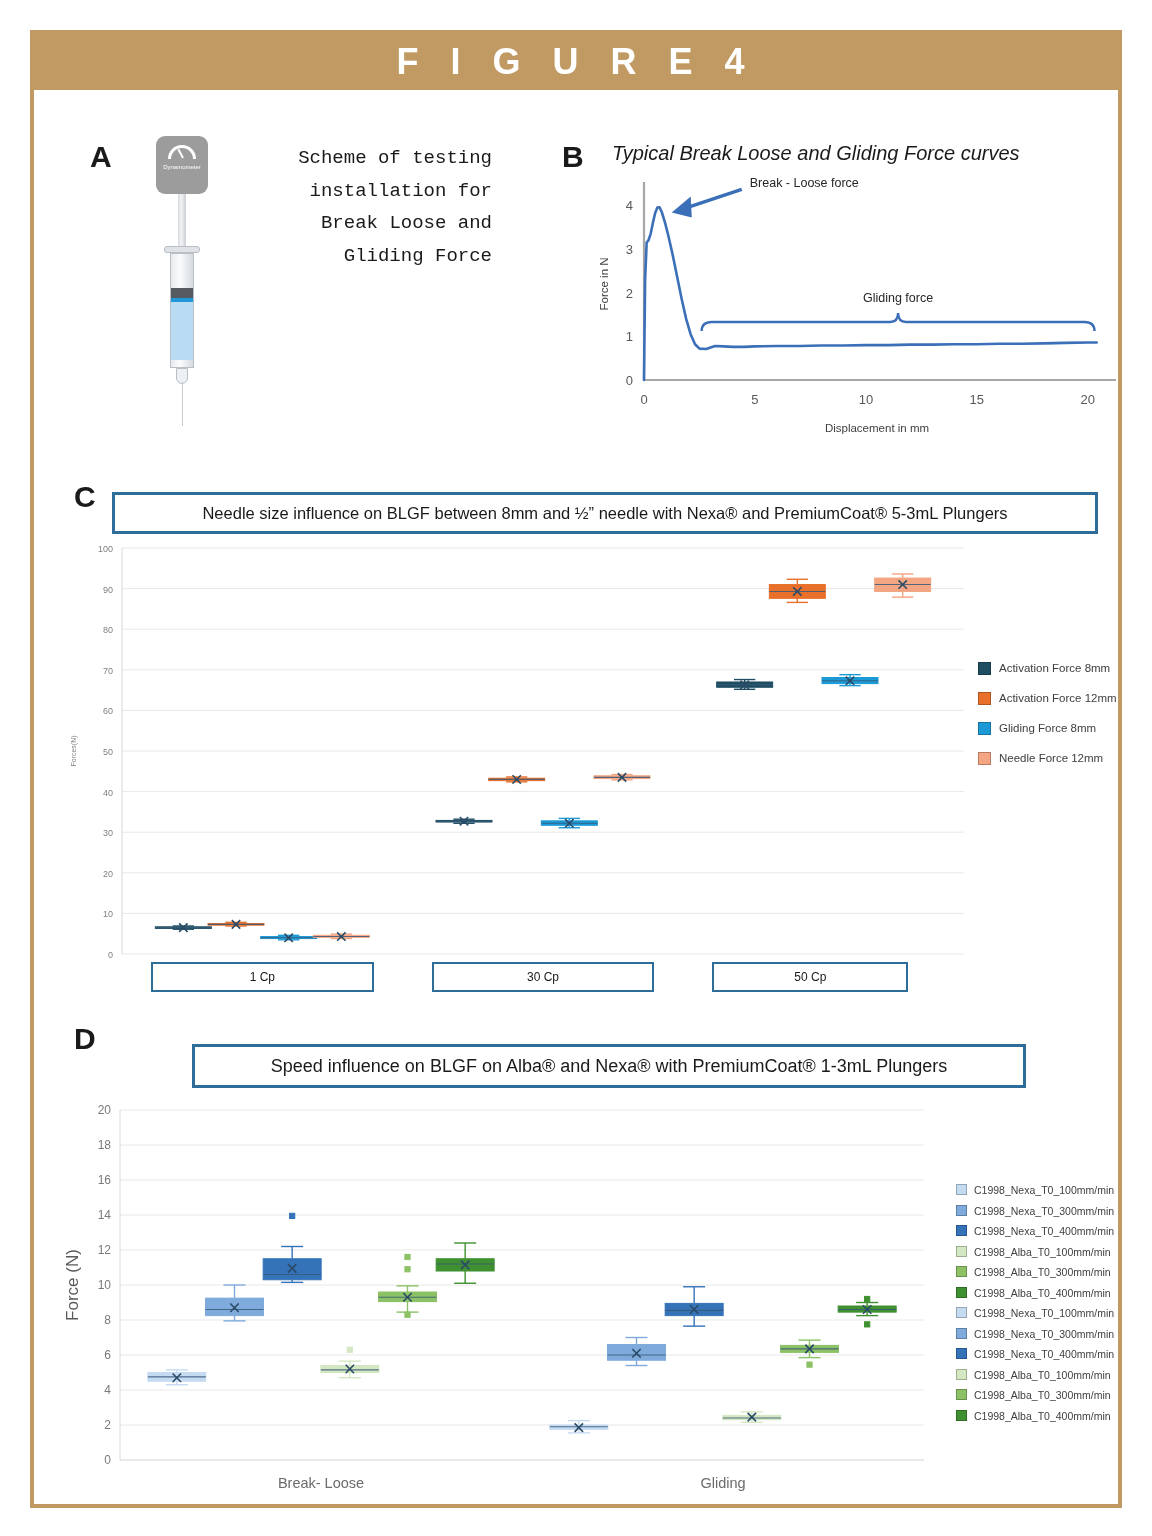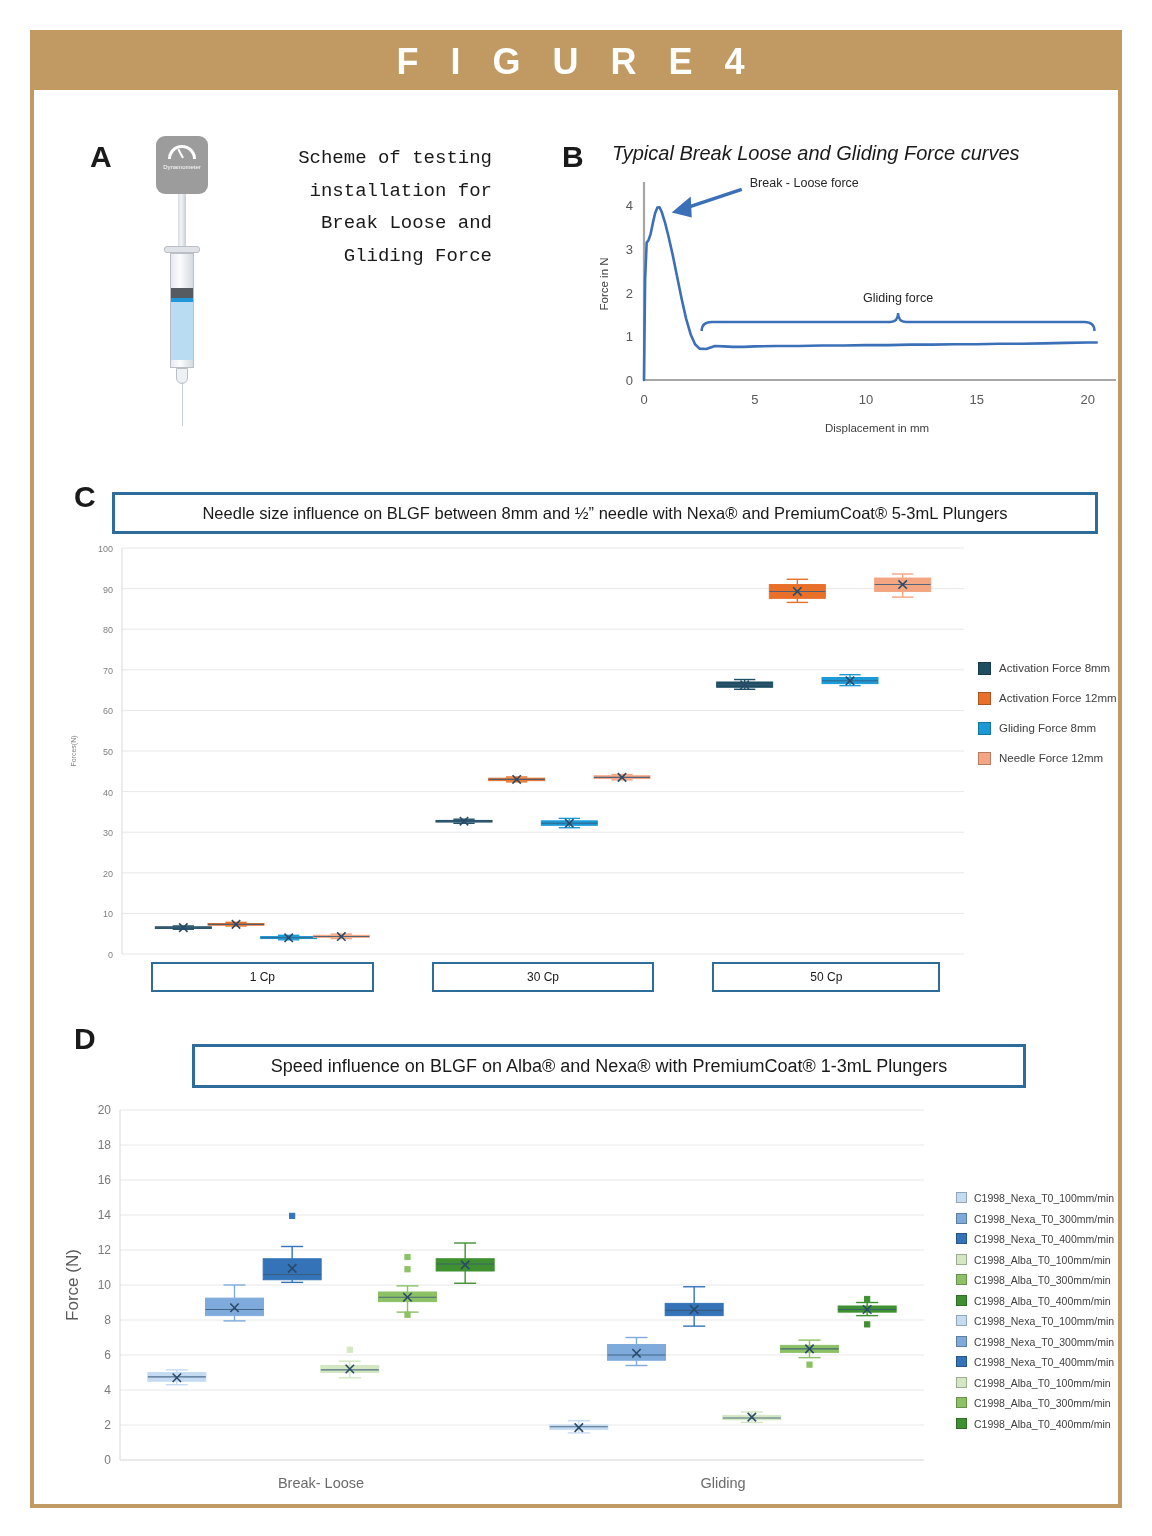--- a/index.html
+++ b/index.html
@@ -121,21 +121,21 @@
   .panel-d { position: absolute; left: 10px; top: 980px; width: 1080px; height: 495px; }
   .panel-d .panel-letter { position: absolute; left: 30px; top: 8px; }
   .d-title-box {
     position: absolute; left: 148px; top: 30px; width: 834px; height: 44px;
     border: 3px solid #2e6d99; background: #ffffff;
     display: flex; align-items: center; justify-content: center;
   }
   .d-title-text { font-size: 18px; color: #1a1a1a; font-family: "Liberation Sans", sans-serif; }
   .d-plot { position: absolute; left: 18px; top: 86px; width: 880px; height: 400px; }
   .d-legend { position: absolute; left: 912px; top: 170px; width: 190px; }
-  .d-legend .legend-row { margin-bottom: 8.5px; margin-top: 8px; }
+  .d-legend .legend-row { margin-bottom: 8.5px; }
   .d-legend .legend-swatch { width: 11px; height: 11px; }
   .d-legend .legend-label { font-size: 10.5px; margin-left: 7px; }
 
   .axis-tick-label { font-size: 9px; fill: #808080; font-family: "Liberation Sans", sans-serif; }
   .d-tick-label { font-size: 12px; fill: #7a7a7a; font-family: "Liberation Sans", sans-serif; }
   .d-axis-title { font-size: 17px; fill: #5a5a5a; font-family: "Liberation Sans", sans-serif; }
   .d-cat-label { font-size: 14.5px; fill: #6b6b6b; font-family: "Liberation Sans", sans-serif; }
   .b-tick { font-size: 13px; fill: #595959; font-family: "Liberation Sans", sans-serif; }
   .b-axis-title { font-size: 11.5px; fill: #404040; font-family: "Liberation Sans", sans-serif; }
   .b-annot { font-size: 12.5px; fill: #262626; font-family: "Liberation Sans", sans-serif; }
@@ -348,21 +348,21 @@
           <g stroke="#2a4a66" stroke-width="1.6">
             <line x1="834.4666666666667" y1="44.33999999999996" x2="842.8666666666668" y2="52.73999999999997"></line>
             <line x1="834.4666666666667" y1="52.73999999999997" x2="842.8666666666668" y2="44.33999999999996"></line>
           </g>
           <text x="12" y="215" text-anchor="middle" class="c-ylabel" transform="rotate(-90 12 215)">Forces(N)</text>
         </svg>
     </div>
     <div class="c-group-labels" id="c-groups">
         <div class="c-group-box" style="left: 87px; width: 222.667px;">1 Cp</div>
         <div class="c-group-box" style="left: 367.667px; width: 222.667px;">30 Cp</div>
-        <div class="c-group-box" style="left: 648.333px; width: 228px;">50 Cp</div>
+        <div class="c-group-box" style="left: 648.333px; width: 196px;">50 Cp</div>
       </div>
     <div class="c-legend" id="c-legend">
         <div class="legend-row">
           <span class="legend-swatch" style="background: rgb(31, 78, 99);"></span>
           <span class="legend-label">Activation Force 8mm</span>
         </div>
         <div class="legend-row">
           <span class="legend-swatch" style="background: rgb(232, 112, 42);"></span>
           <span class="legend-label">Activation Force 12mm</span>
         </div>

